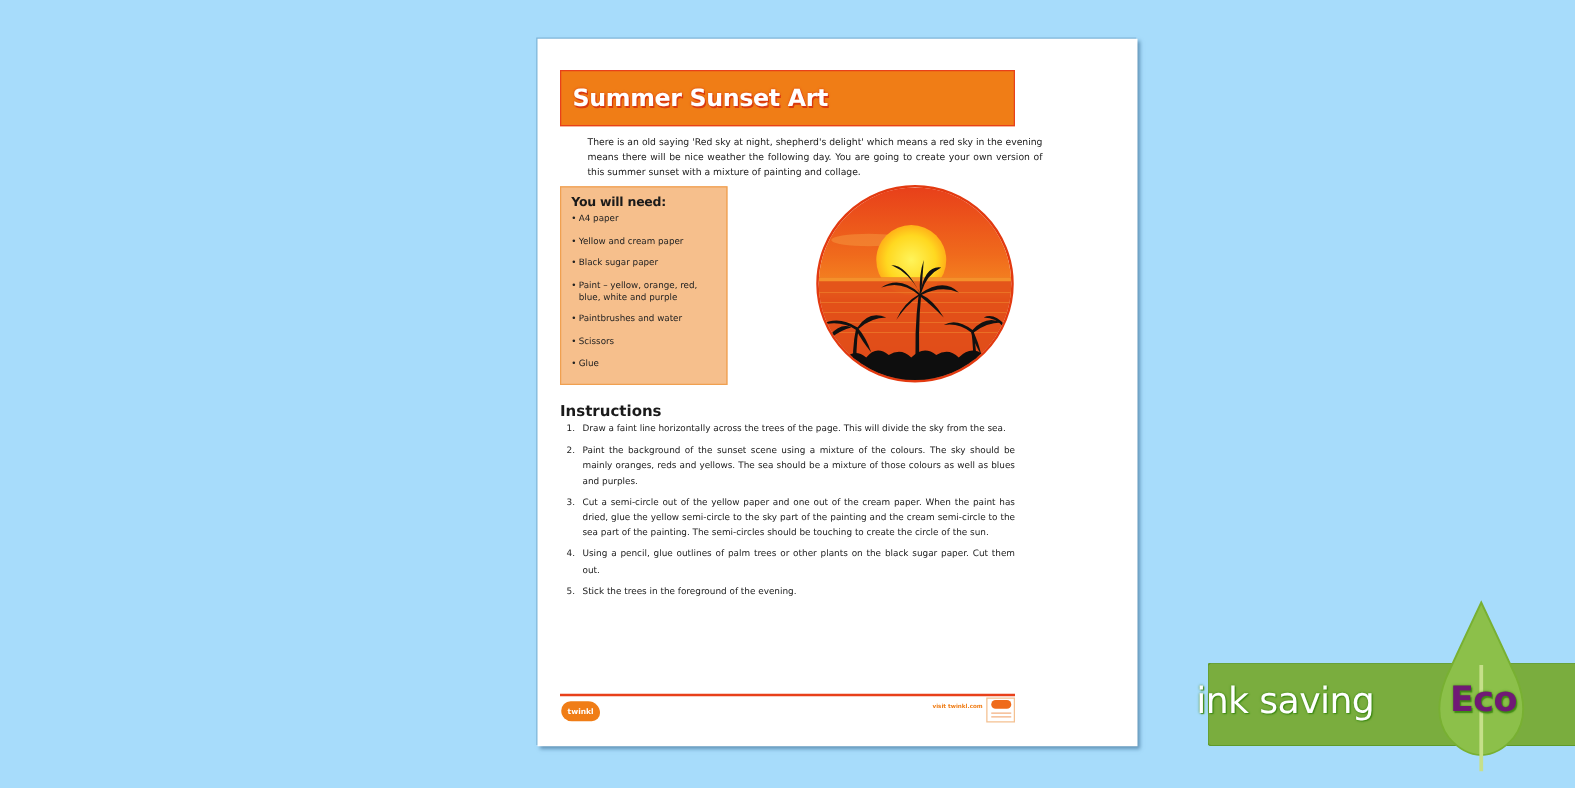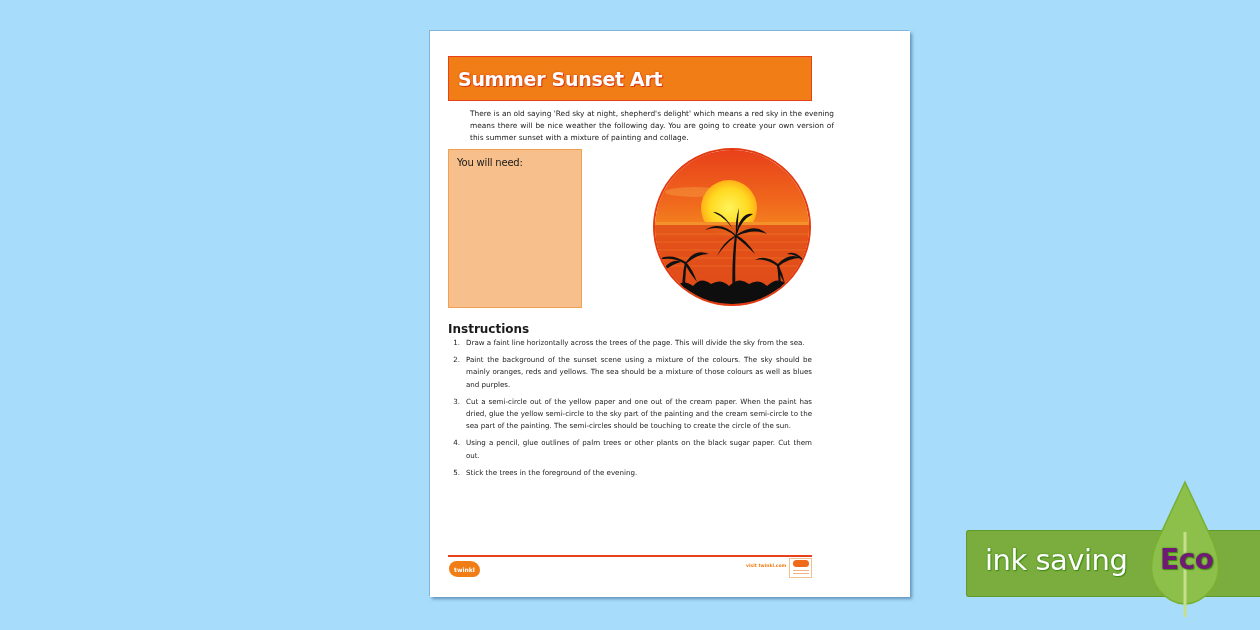--- a/index.html
+++ b/index.html
@@ -46,21 +46,21 @@
     .needs-box {
       position: absolute;
       left: 18px; top: 118px;
       width: 134px; height: 159px;
       background: #f6bf8c;
       border: 1px solid #f0a050;
       padding: 7px 8px;
     }
     .needs-box h2 {
       font-size: 10px;
-      font-weight: normal;
+      font-weight: bold;
       color: #1a1a1a;
       margin-bottom: 2px;
       letter-spacing: -0.2px;
     }
     .needs-box ul { list-style: none; }
     .needs-box li {
       font-size: 7px;
       line-height: 10px;
       color: #222;
       margin-bottom: 7.6px;
@@ -159,21 +159,21 @@
       position: absolute;
       left: 966px; top: 530px;
       width: 294px; height: 67px;
       background: #7aad3e;
       border: 1px solid #5f9a2a;
       border-right: none;
       border-radius: 3px 0 0 3px;
     }
     .eco-text {
       position: absolute;
-      left: 985px; top: 543px;
+      left: 957px; top: 543px;
       font-family: "DejaVu Sans", sans-serif;
       font-size: 29px;
       color: #ffffff;
       letter-spacing: -0.5px;
       text-shadow: 0 0 2px #3f8a14, 1px 1px 1px #3f8a14;
     }
     .eco-leaf {
       position: absolute;
       left: 1145px; top: 480px;
     }
@@ -192,20 +192,29 @@
 
 <div class="page">
   <div class="title-bar">
     <h1>Summer Sunset Art</h1>
   </div>
 
   <p class="intro">There is an old saying 'Red sky at night, shepherd's delight' which means a red sky in the evening means there will be nice weather the following day. You are going to create your own version of this summer sunset with a mixture of painting and collage.</p>
 
   <div class="needs-box">
     <h2>You will need:</h2>
+    <ul>
+      <li>A4 paper</li>
+      <li>Yellow and cream paper</li>
+      <li>Black sugar paper</li>
+      <li>Paint – yellow, orange, red, blue, white and purple</li>
+      <li>Paintbrushes and water</li>
+      <li>Scissors</li>
+      <li>Glue</li>
+    </ul>
   </div>
 
   <div class="sunset">
     <svg width="154" height="154" viewBox="0 0 154 154">
       <defs>
         <linearGradient id="sky" x1="0" y1="0" x2="0" y2="1">
           <stop offset="0" stop-color="#e8401a"></stop>
           <stop offset="0.35" stop-color="#f06a1c"></stop>
           <stop offset="0.55" stop-color="#f58a22"></stop>
           <stop offset="0.58" stop-color="#e8541c"></stop>

